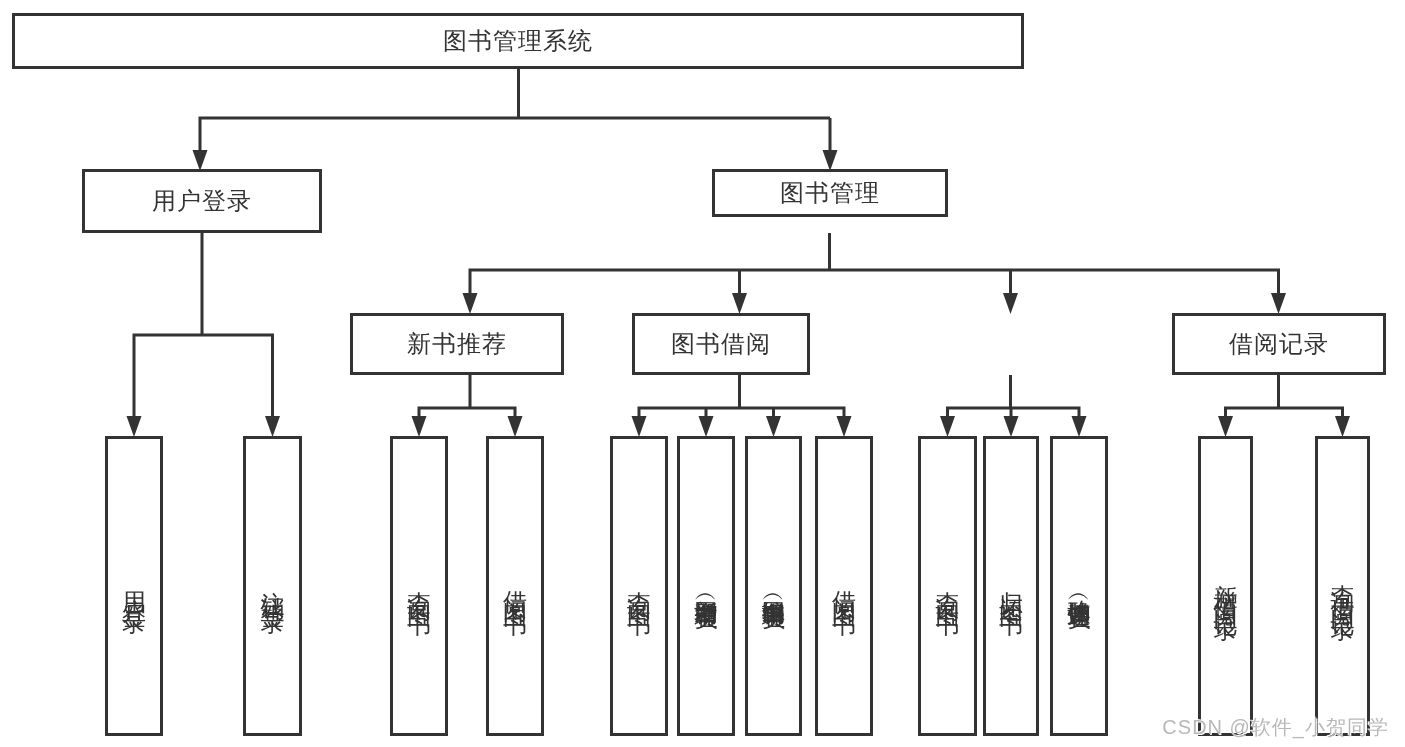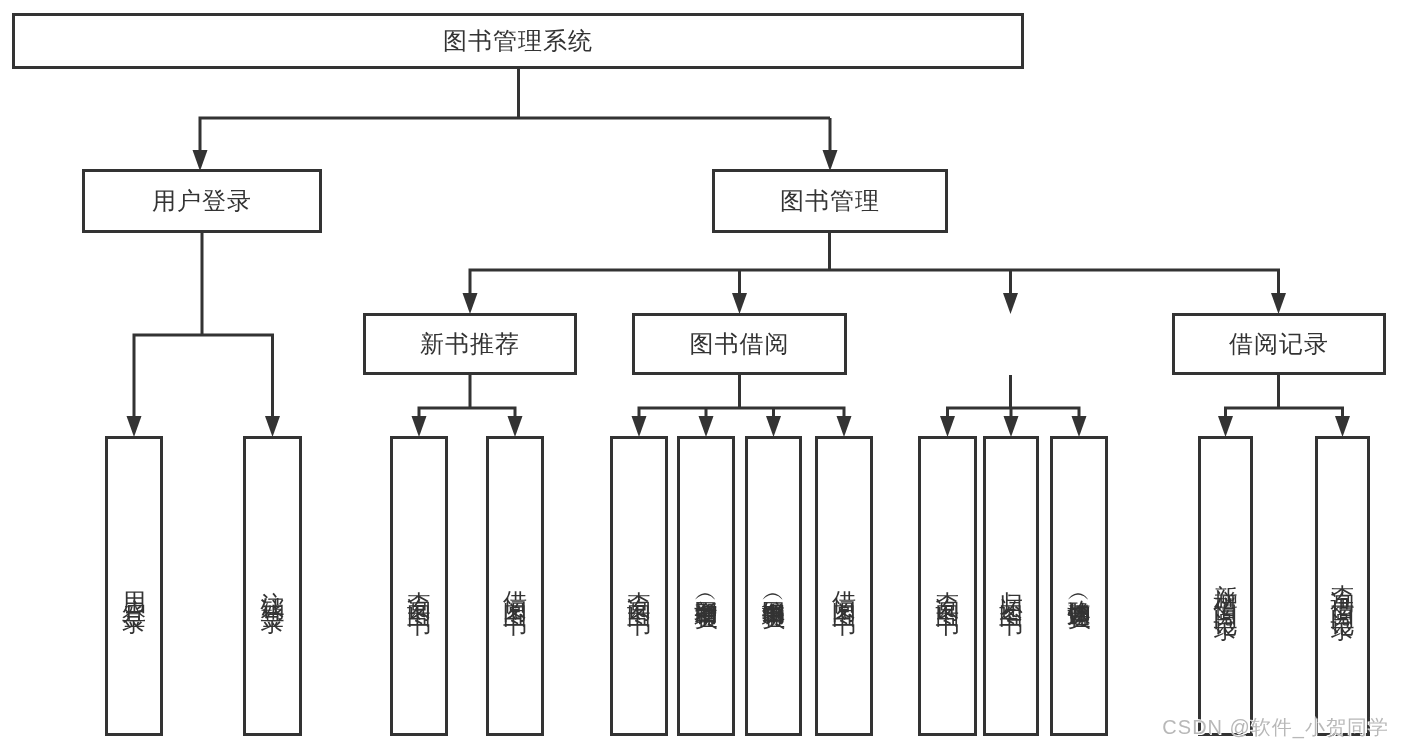--- a/index.html
+++ b/index.html
@@ -35,24 +35,24 @@
     text-orientation:mixed;
     font-size:24px;
     letter-spacing:7px;
     line-height:1;
   }
   .node.v-long{font-size:23px;letter-spacing:1px;}
   
   .n-root{left:12px;top:13px;width:1012px;height:56px;}
   
   .n-userlogin{left:82px;top:169px;width:240px;height:64px;}
-  .n-bookmgmt{left:712px;top:169px;width:236px;height:64px;}
+  .n-bookmgmt{left:712px;top:169px;width:236px;height:48px;}
   
-  .n-newbook{left:363px;top:313px;width:214px;height:62px;}
-  .n-bookborrow{left:632px;top:313px;width:215px;height:62px;}
+  .n-newbook{left:350px;top:313px;width:214px;height:62px;}
+  .n-bookborrow{left:632px;top:313px;width:178px;height:62px;}
   .n-currentborrow{left:903px;top:313px;width:215px;height:62px;}
   .n-borrowrecords{left:1172px;top:313px;width:214px;height:62px;font-family:Liberation Mono, monospace;}
   
   .leaf{top:436px;height:300px;}
   .n-l-userlogin{left:105px;width:58px;}
   .n-l-logout{left:243px;width:59px;}
   .n-l-nb-query{left:390px;width:58px;}
   .n-l-nb-borrow{left:486px;width:58px;}
   .n-l-bb-query{left:610px;width:58px;}
   .n-l-bb-add{left:677px;width:58px;}

